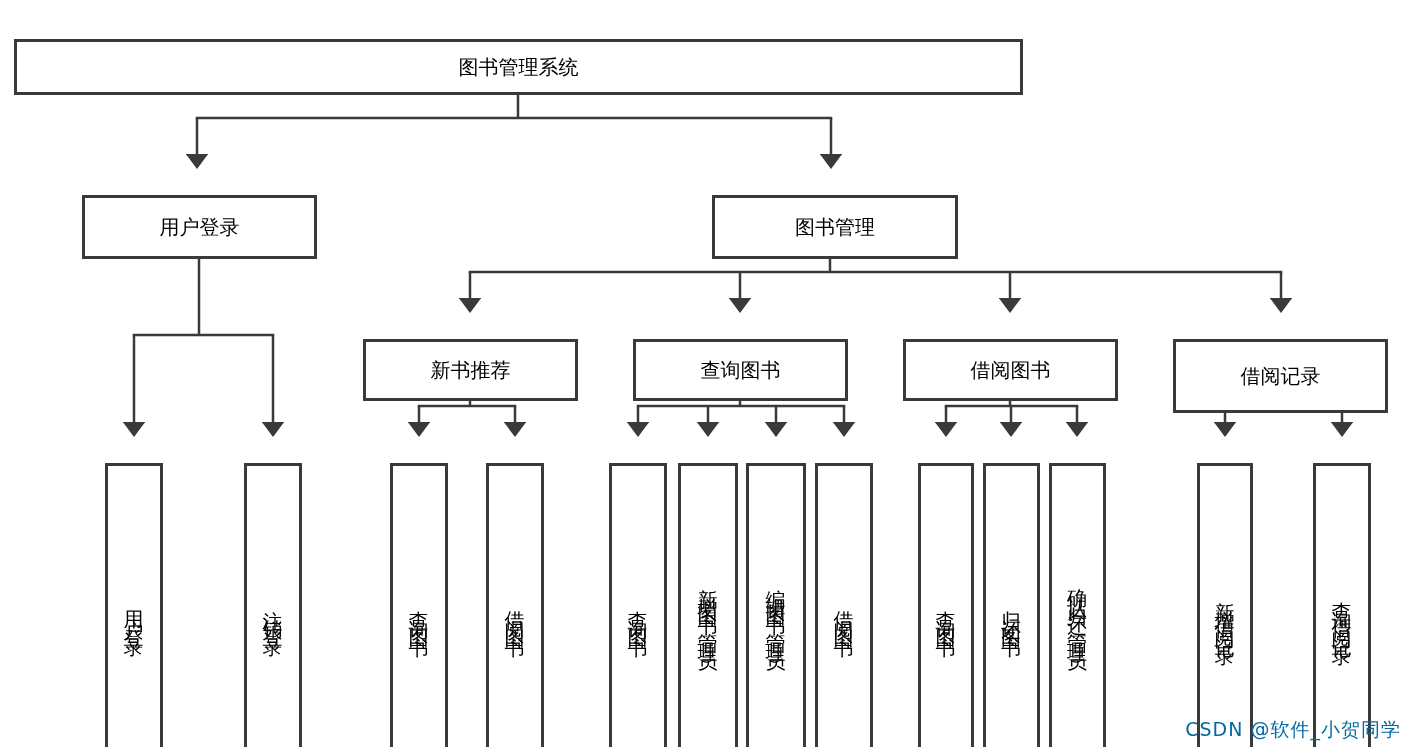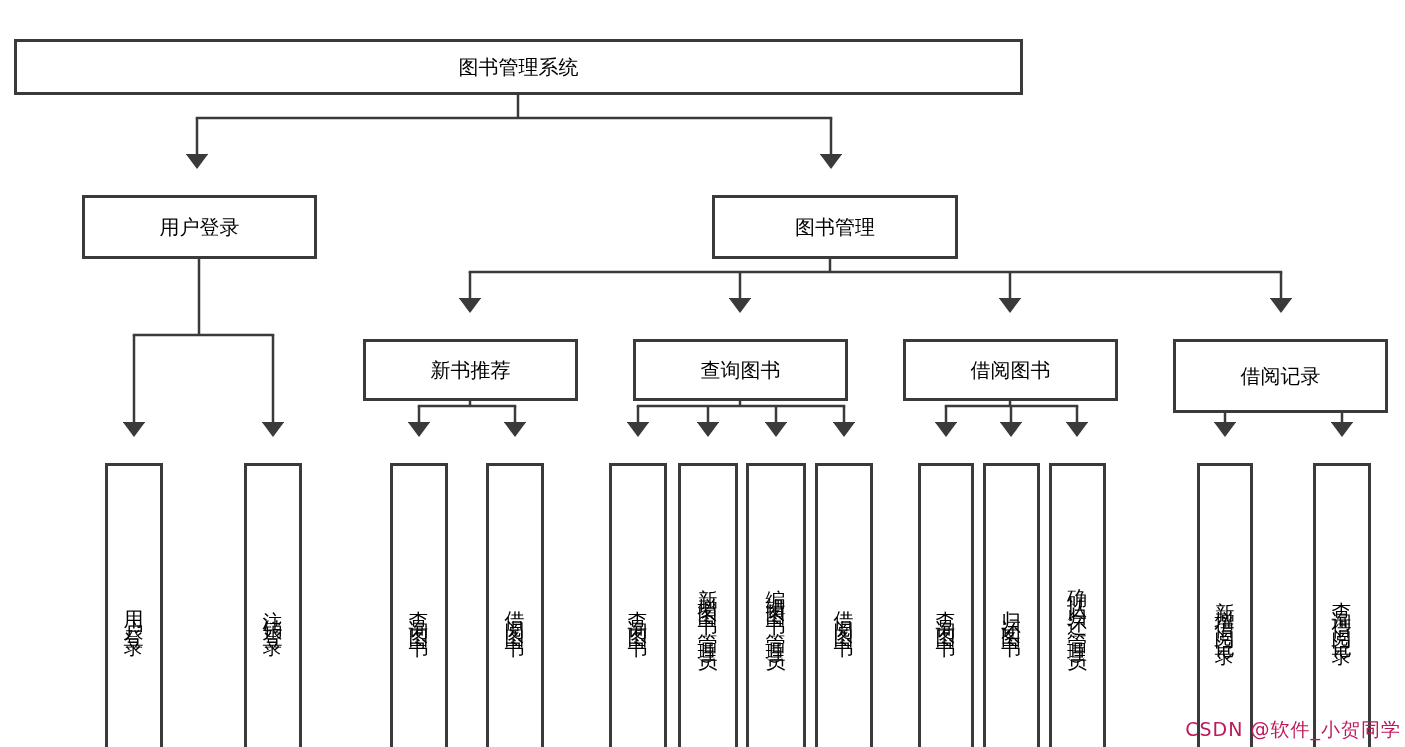--- a/index.html
+++ b/index.html
@@ -40,21 +40,21 @@
     writing-mode: vertical-rl;
     text-orientation: mixed;
     letter-spacing: 9px;
     line-height: 1;
     white-space: normal;
   }
   .watermark {
     position: absolute;
     right: 4px;
     bottom: 4px;
-    color: #be185d;
+    color: #0369a1;
     font-size: 19px;
     letter-spacing: 1px;
   }
 </style>
 </head>
 <body>
 
 <div class="canvas">
 
   <svg class="connectors" viewBox="0 0 1405 747">

